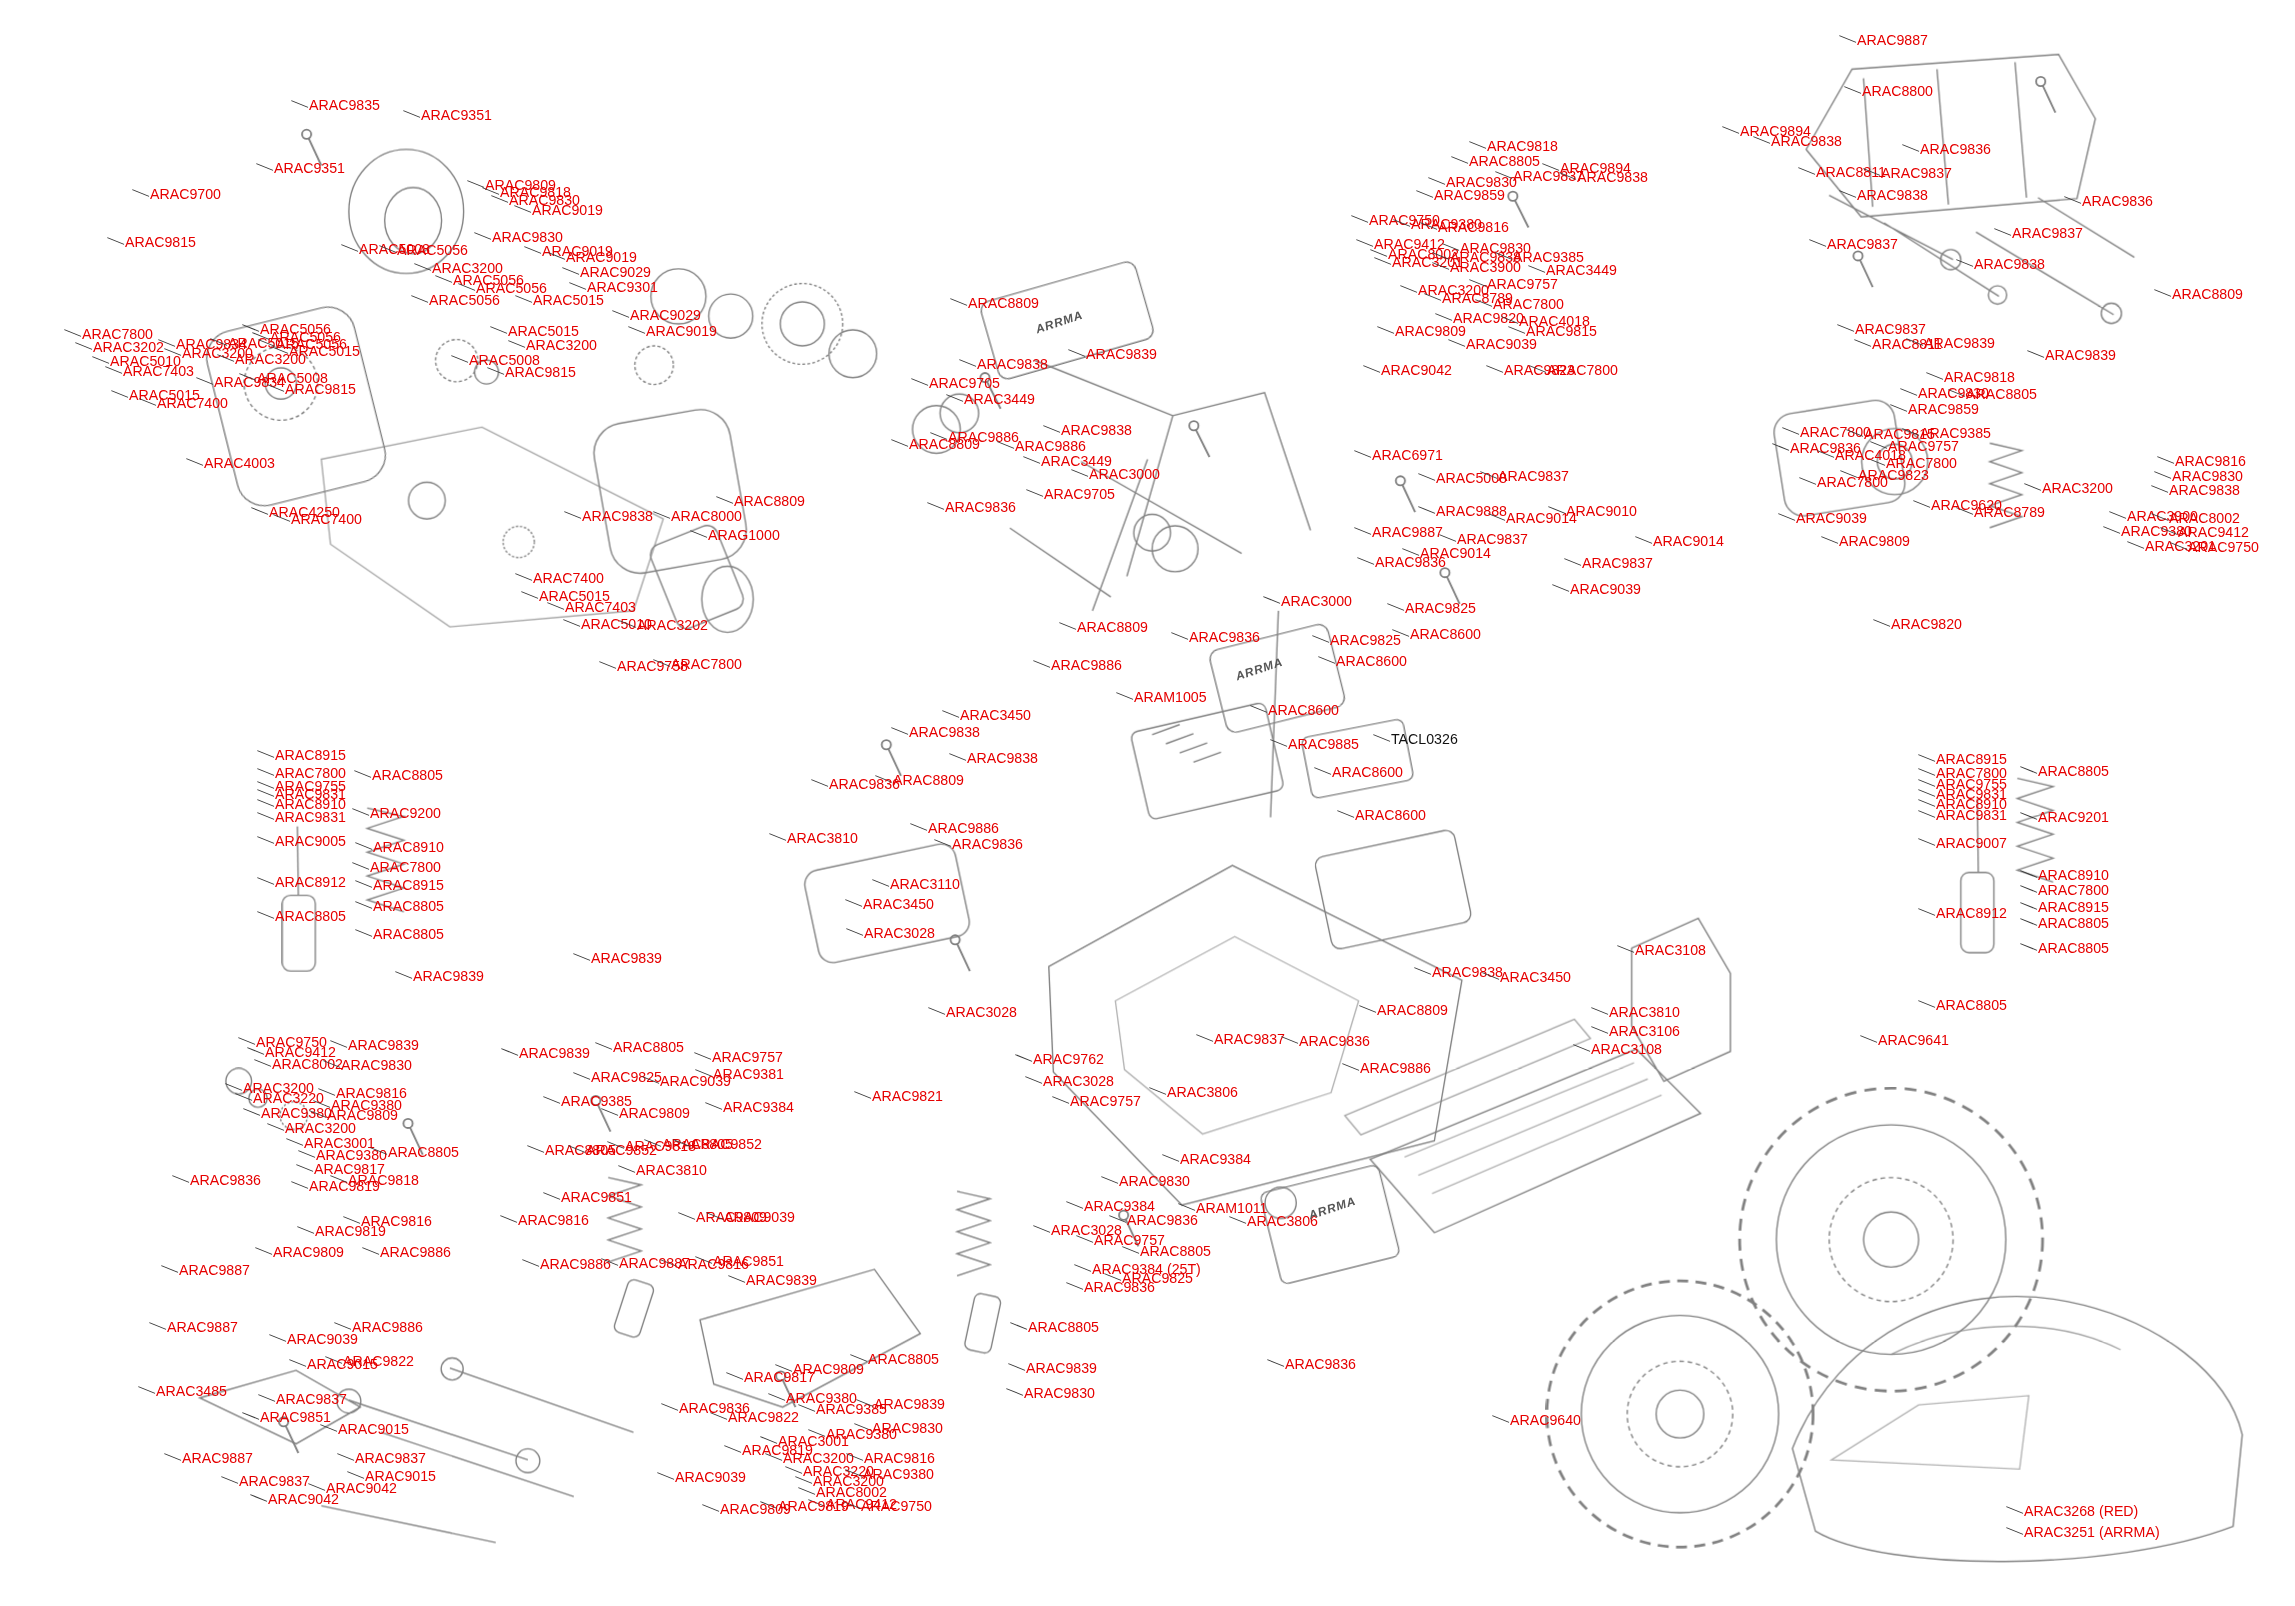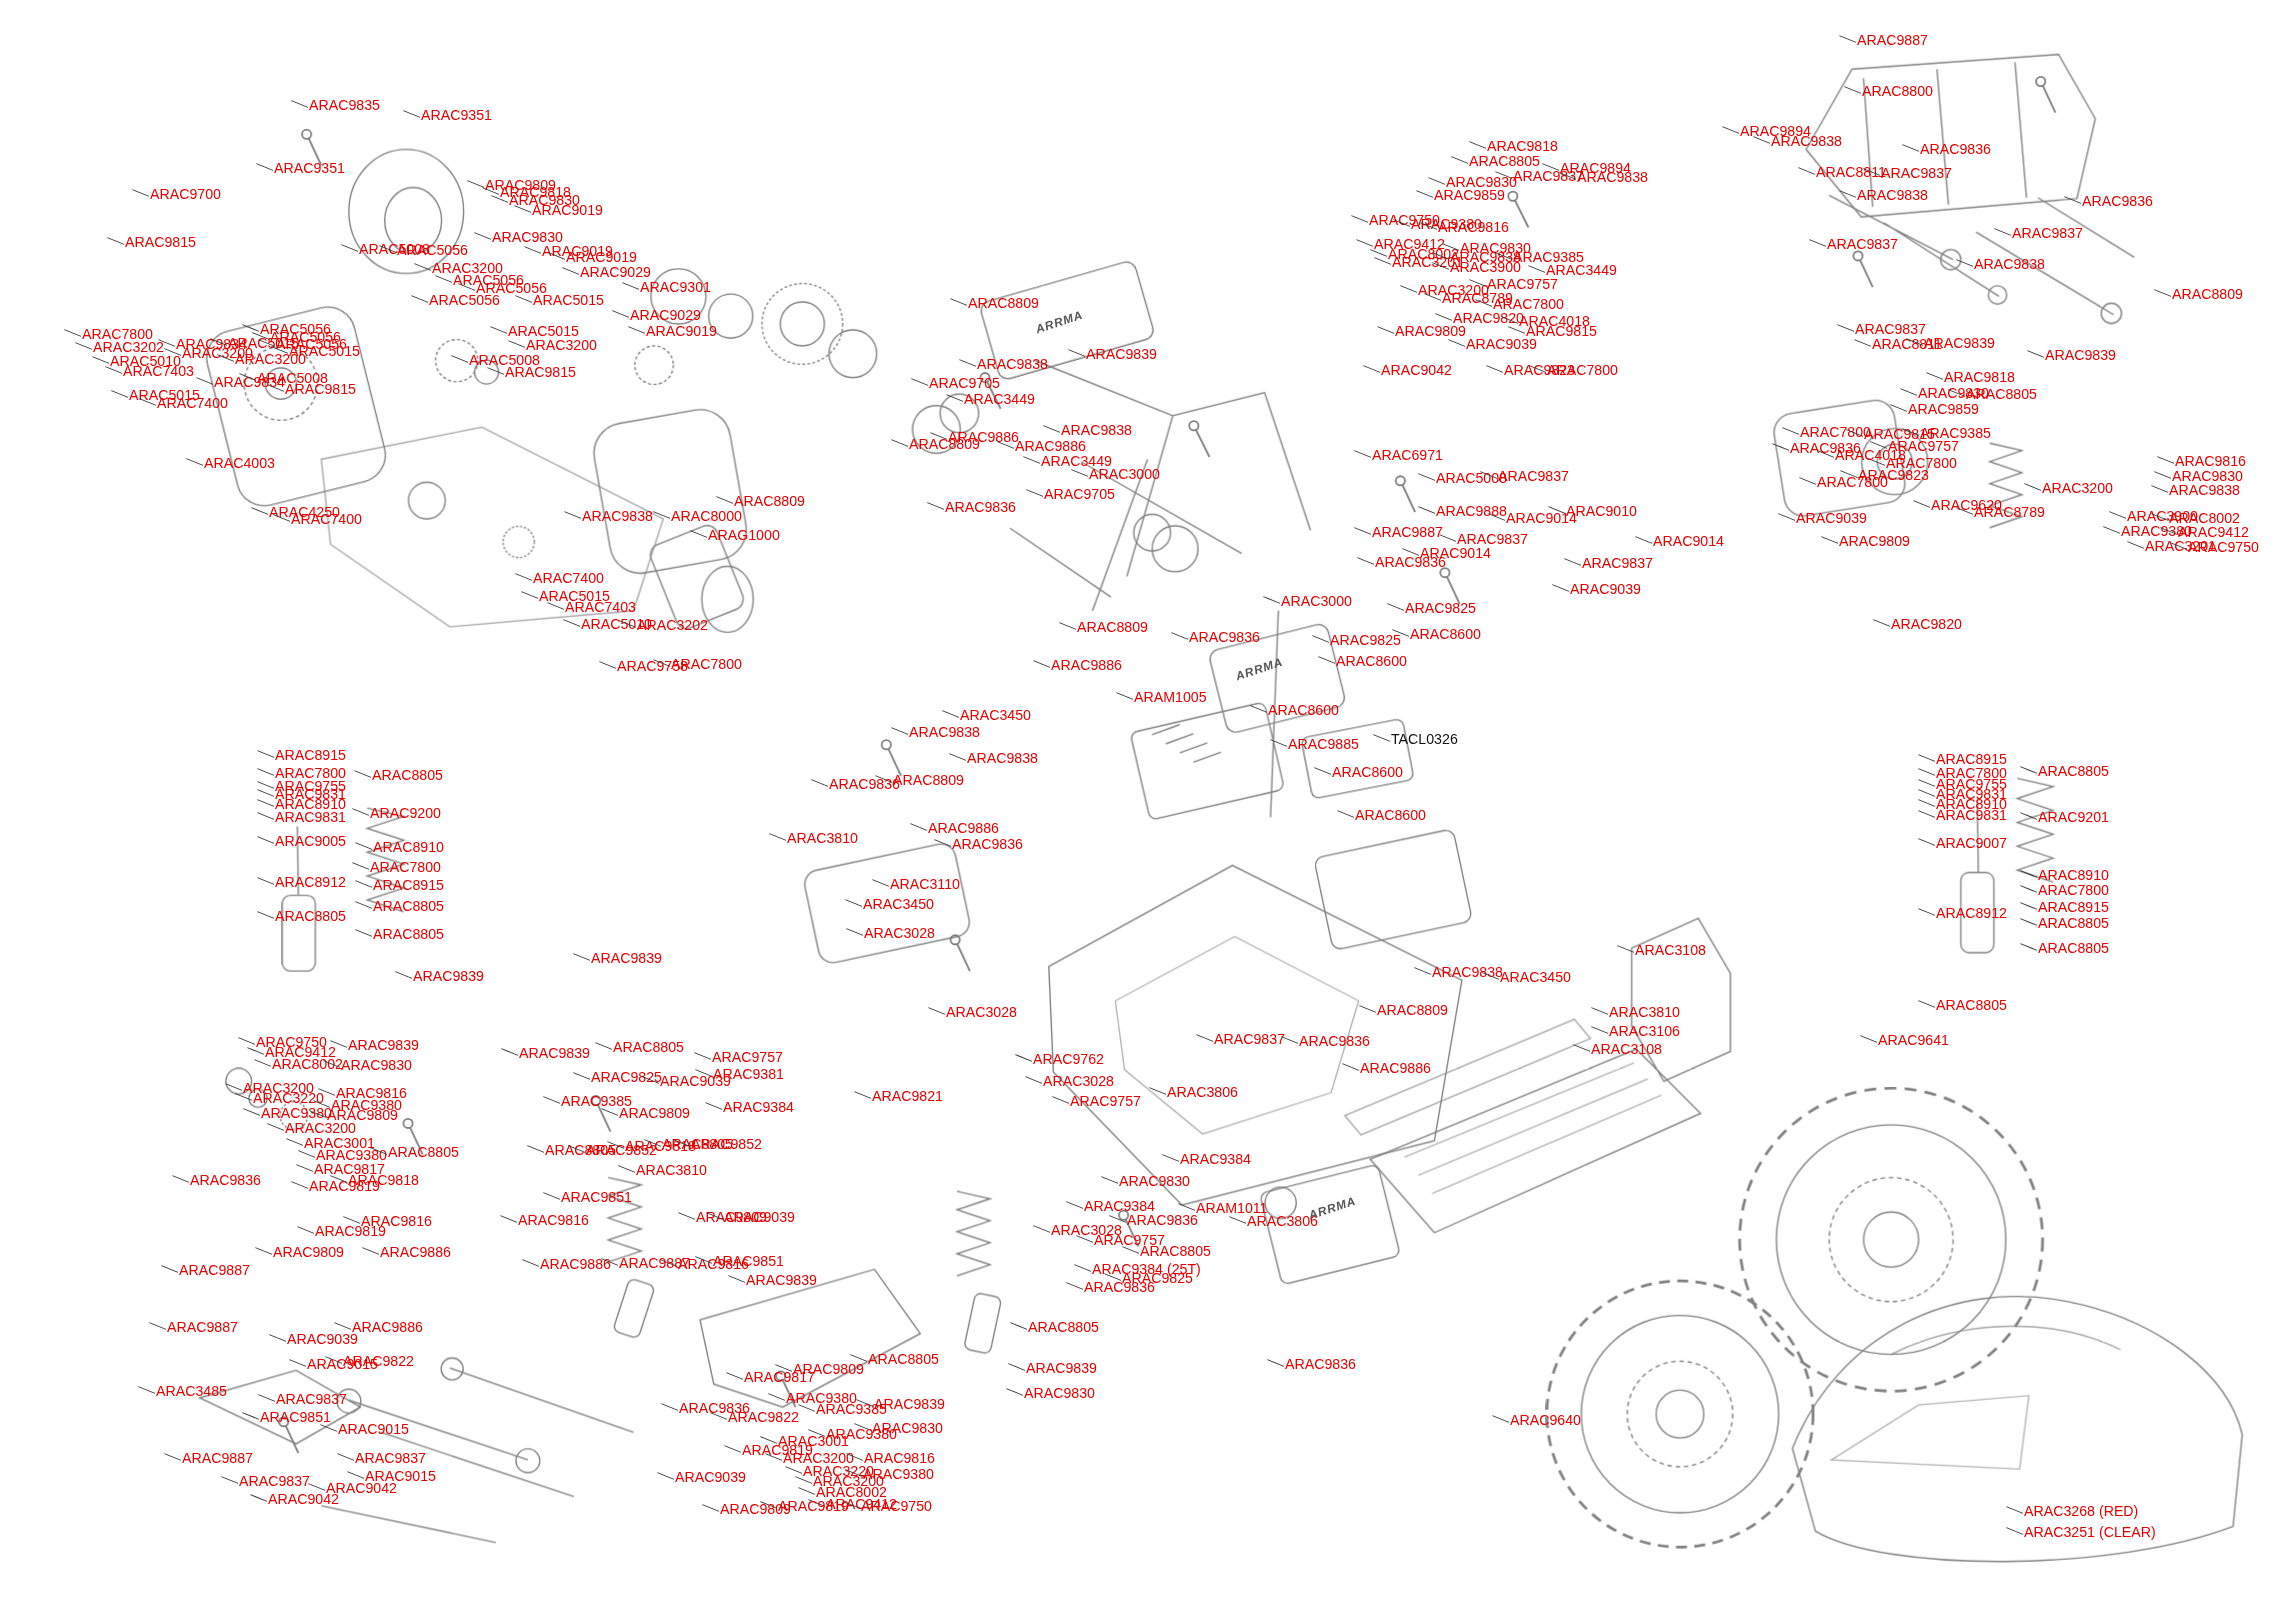--- a/index.html
+++ b/index.html
@@ -162,21 +162,21 @@
       <div class="part-label" style="left: 359px; top: 242px;">ARAC5008</div>
       <div class="part-label" style="left: 274px; top: 161px;">ARAC9351</div>
       <div class="part-label" style="left: 485px; top: 178px;">ARAC9809</div>
       <div class="part-label" style="left: 500px; top: 185px;">ARAC9818</div>
       <div class="part-label" style="left: 509px; top: 193px;">ARAC9830</div>
       <div class="part-label" style="left: 532px; top: 203px;">ARAC9019</div>
       <div class="part-label" style="left: 492px; top: 230px;">ARAC9830</div>
       <div class="part-label" style="left: 542px; top: 244px;">ARAC9019</div>
       <div class="part-label" style="left: 566px; top: 250px;">ARAC9019</div>
       <div class="part-label" style="left: 580px; top: 265px;">ARAC9029</div>
-      <div class="part-label" style="left: 640px; top: 280px;">ARAC9301</div>
+      <div class="part-label" style="left: 587px; top: 280px;">ARAC9301</div>
       <div class="part-label" style="left: 630px; top: 308px;">ARAC9029</div>
       <div class="part-label" style="left: 646px; top: 324px;">ARAC9019</div>
       <div class="part-label" style="left: 397px; top: 243px;">ARAC5056</div>
       <div class="part-label" style="left: 432px; top: 261px;">ARAC3200</div>
       <div class="part-label" style="left: 453px; top: 273px;">ARAC5056</div>
       <div class="part-label" style="left: 476px; top: 281px;">ARAC5056</div>
       <div class="part-label" style="left: 429px; top: 293px;">ARAC5056</div>
       <div class="part-label" style="left: 533px; top: 293px;">ARAC5015</div>
       <div class="part-label" style="left: 526px; top: 338px;">ARAC3200</div>
       <div class="part-label" style="left: 505px; top: 365px;">ARAC9815</div>
@@ -487,19 +487,19 @@
       <div class="part-label" style="left: 1140px; top: 1244px;">ARAC8805</div>
       <div class="part-label" style="left: 1092px; top: 1262px;">ARAC9384 (25T)</div>
       <div class="part-label" style="left: 1122px; top: 1271px;">ARAC9825</div>
       <div class="part-label" style="left: 1084px; top: 1280px;">ARAC9836</div>
       <div class="part-label" style="left: 1028px; top: 1320px;">ARAC8805</div>
       <div class="part-label" style="left: 1026px; top: 1361px;">ARAC9839</div>
       <div class="part-label" style="left: 1024px; top: 1386px;">ARAC9830</div>
       <div class="part-label" style="left: 1285px; top: 1357px;">ARAC9836</div>
       <div class="part-label" style="left: 1510px; top: 1413px;">ARAC9640</div>
       <div class="part-label" style="left: 2024px; top: 1504px;">ARAC3268 (RED)</div>
-      <div class="part-label" style="left: 2024px; top: 1525px;">ARAC3251  (CLEAR)</div>
+      <div class="part-label" style="left: 2024px; top: 1525px;">ARAC3251  (ARRMA)</div>
       <div class="part-label logo-text" style="left: 1035px; top: 315px;">ARRMA</div>
       <div class="part-label logo-text" style="left: 1235px; top: 662px;">ARRMA</div>
       <div class="part-label logo-text" style="left: 1308px; top: 1201px;">ARRMA</div>
     </div>
 </div>
 
 
 </body></html>

